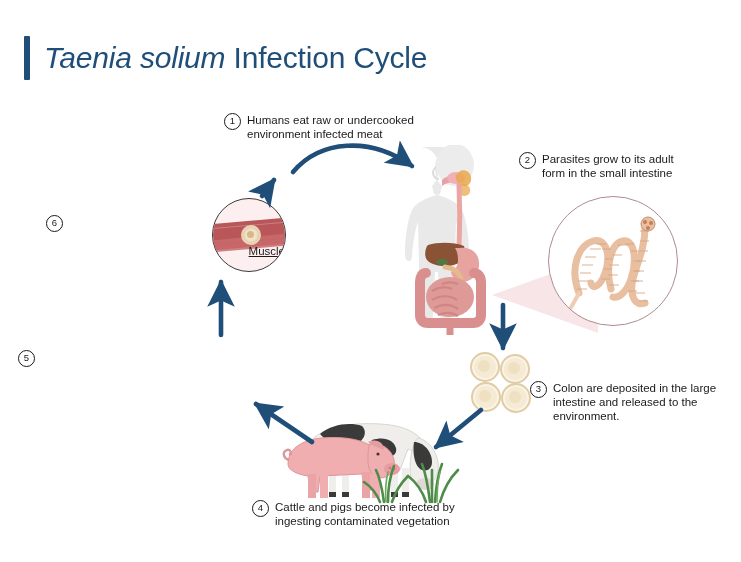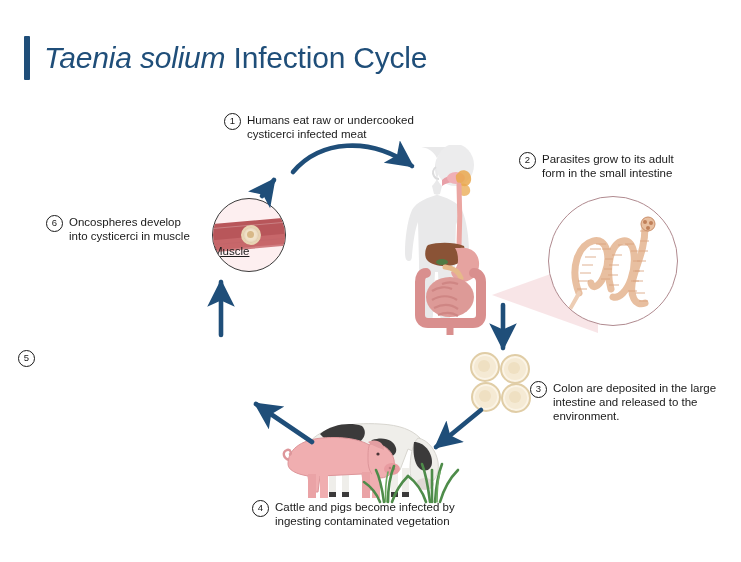--- a/index.html
+++ b/index.html
@@ -28,21 +28,21 @@
   #step1{left:224px;top:113px;width:215px;}
   #step2{left:519px;top:152px;width:200px;}
   #step3{left:530px;top:381px;width:205px;}
   #step4{left:252px;top:500px;width:235px;}
   #step5{left:18px;top:350px;width:185px;}
   #step6{left:46px;top:215px;width:165px;}
 
   
   .inset{position:absolute;border-radius:50%;border:1.3px solid #3a3a3a;overflow:hidden;background:#fdeff0;}
   .inset .cap{
-    position:absolute;left:0;right:0;bottom:14px;text-align:left;
+    position:absolute;left:0;right:0;bottom:14px;text-align:right;
     font-size:11.5px;color:#1a1a1a;text-decoration:underline;
   }
   #muscleCircle{left:212px;top:198px;width:72px;height:72px;}
   #colonCircle{left:190px;top:345px;width:68px;height:68px;}
 
   
   .fiber{position:absolute;left:-6px;right:-6px;top:22px;height:26px;background:#b8565a;
          transform:rotate(-5deg);}
   .fiber:before{content:"";position:absolute;left:0;right:0;top:4px;height:1px;background:rgba(255,255,255,.25);}
   .fiber:after{content:"";position:absolute;left:0;right:0;bottom:5px;height:1px;background:rgba(0,0,0,.12);}
@@ -255,21 +255,21 @@
 
       <path d="M221 335 L221 282"></path>
 
       <path d="M262 196 L274 180"></path>
     </g>
   </svg>
 
   <div class="step" id="step1">
     <div class="badge">1</div>
     <div class="txt">Humans eat raw or undercooked
-cysticerci infected meat</div>
+environment infected meat</div>
   </div>
 
   <div class="step" id="step2">
     <div class="badge">2</div>
     <div class="txt">Parasites grow to its adult
 form in the small intestine</div>
   </div>
 
   <div class="step" id="step3">
     <div class="badge">3</div>
@@ -283,17 +283,15 @@
     <div class="txt">Cattle and pigs become infected by
 ingesting contaminated vegetation</div>
   </div>
 
   <div class="step" id="step5">
     <div class="badge">5</div>
   </div>
 
   <div class="step" id="step6">
     <div class="badge">6</div>
-    <div class="txt">Oncospheres develop
-into cysticerci in muscle</div>
   </div>
 
 </div>
 
 </body></html>

